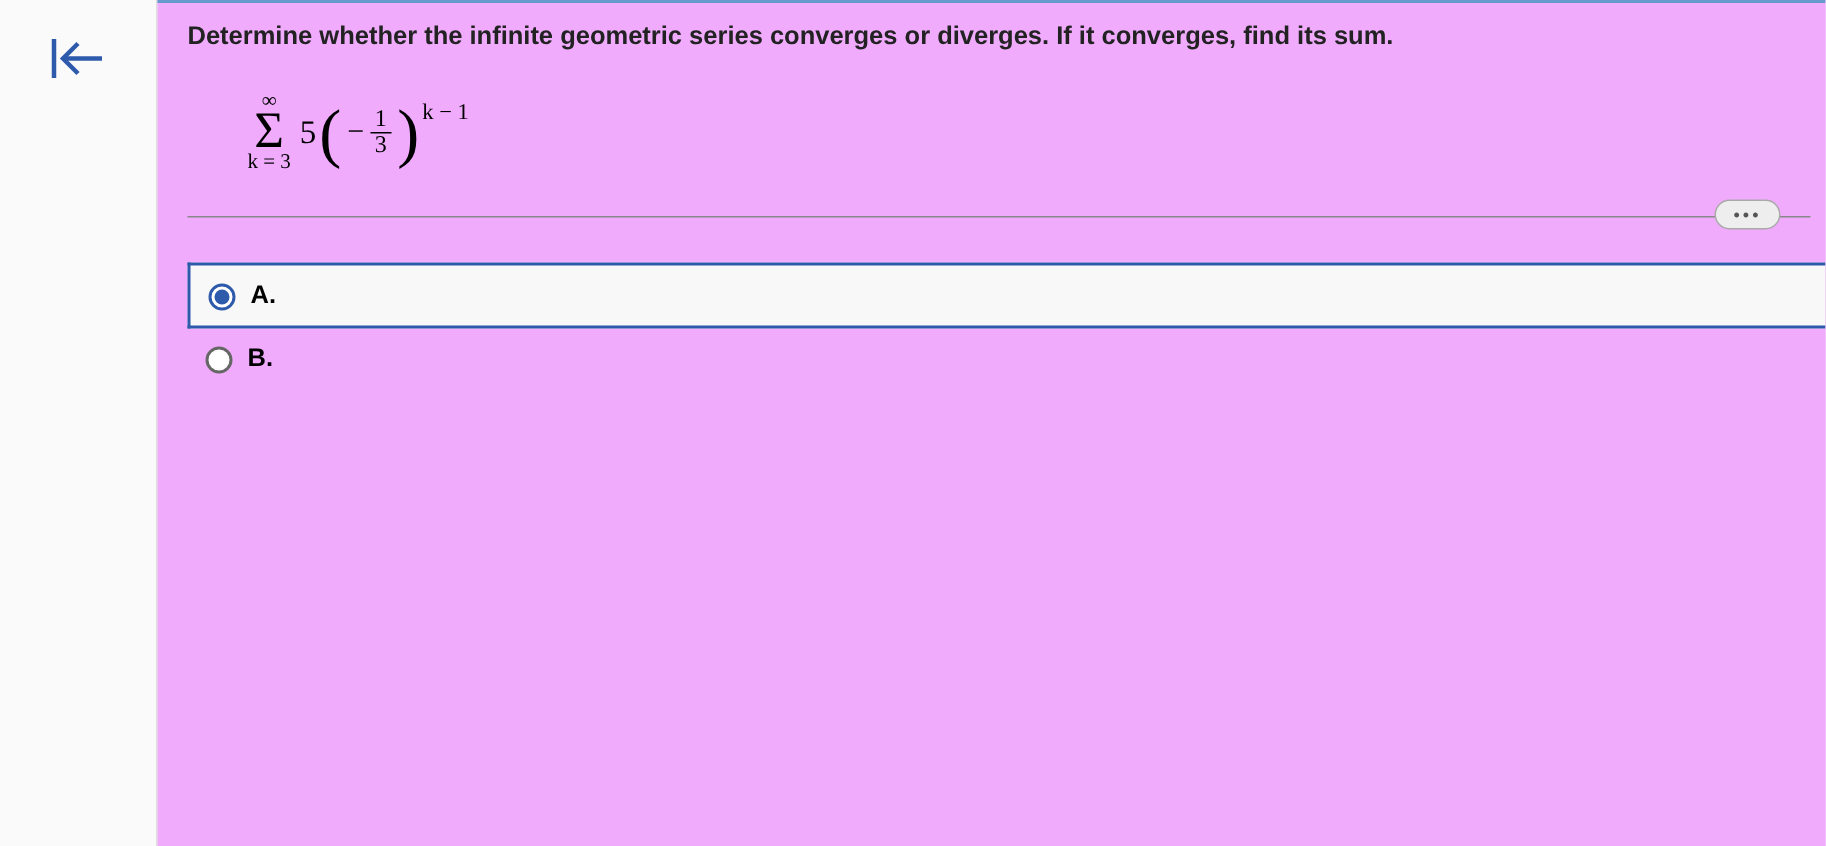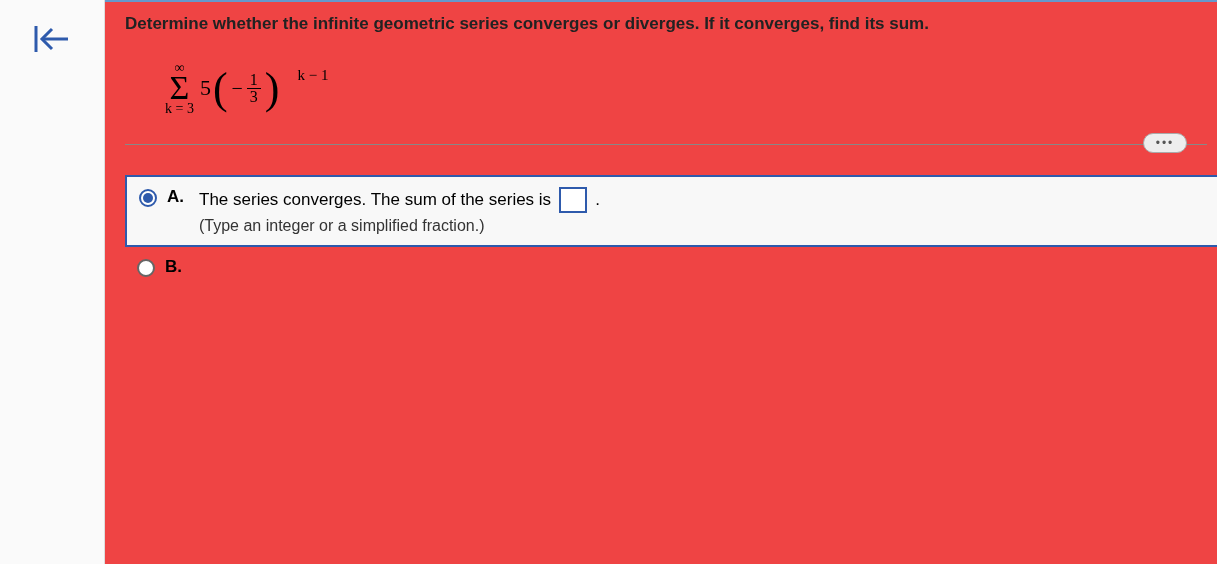--- a/index.html
+++ b/index.html
@@ -31,21 +31,21 @@
     .back-icon {
       color: #2e5aac;
       font-size: 34px;
       font-weight: bold;
       cursor: pointer;
       line-height: 1;
       padding-top: 4px;
     }
     .content-area {
       flex: 1;
-      background: #ef4444;
+      background: #f0abfc;
       padding: 12px 0 0 20px;
       position: relative;
       border-top: 2px solid #6699cc;
     }
     .question-text {
       font-size: 17px;
       font-weight: bold;
       color: #222;
       margin-bottom: 22px;
     }
@@ -118,21 +118,21 @@
       border-bottom: 1.5px solid #000;
       padding: 0 3px;
     }
     .fraction .den {
       padding: 0 3px;
     }
     .exponent {
       font-size: 15px;
       align-self: flex-start;
       margin-top: -4px;
-      margin-left: 18px;
+      margin-left: 2px;
     }
     .divider-row {
       position: relative;
       margin-right: 10px;
       margin-bottom: 30px;
     }
     .divider-line {
       border-top: 1px solid #888;
       width: 100%;
     }
@@ -271,28 +271,20 @@
     </div>
 
 
     <div class="choices">
 
       <div class="choice-row selected">
         <span class="radio-outer">
           <span class="radio-inner"></span>
         </span>
         <span class="choice-letter">A.</span>
-        <div class="choice-body">
-          <div class="choice-line1">
-            <span>The series converges. The sum of the series is</span>
-            <span class="answer-box"></span>
-            <span>.</span>
-          </div>
-          <div class="choice-hint">(Type an integer or a simplified fraction.)</div>
-        </div>
       </div>
 
       <div class="choice-row">
         <span class="radio-outer unselected"></span>
         <span class="choice-letter">B.</span>
       </div>
 
     </div>
 
   </div>

